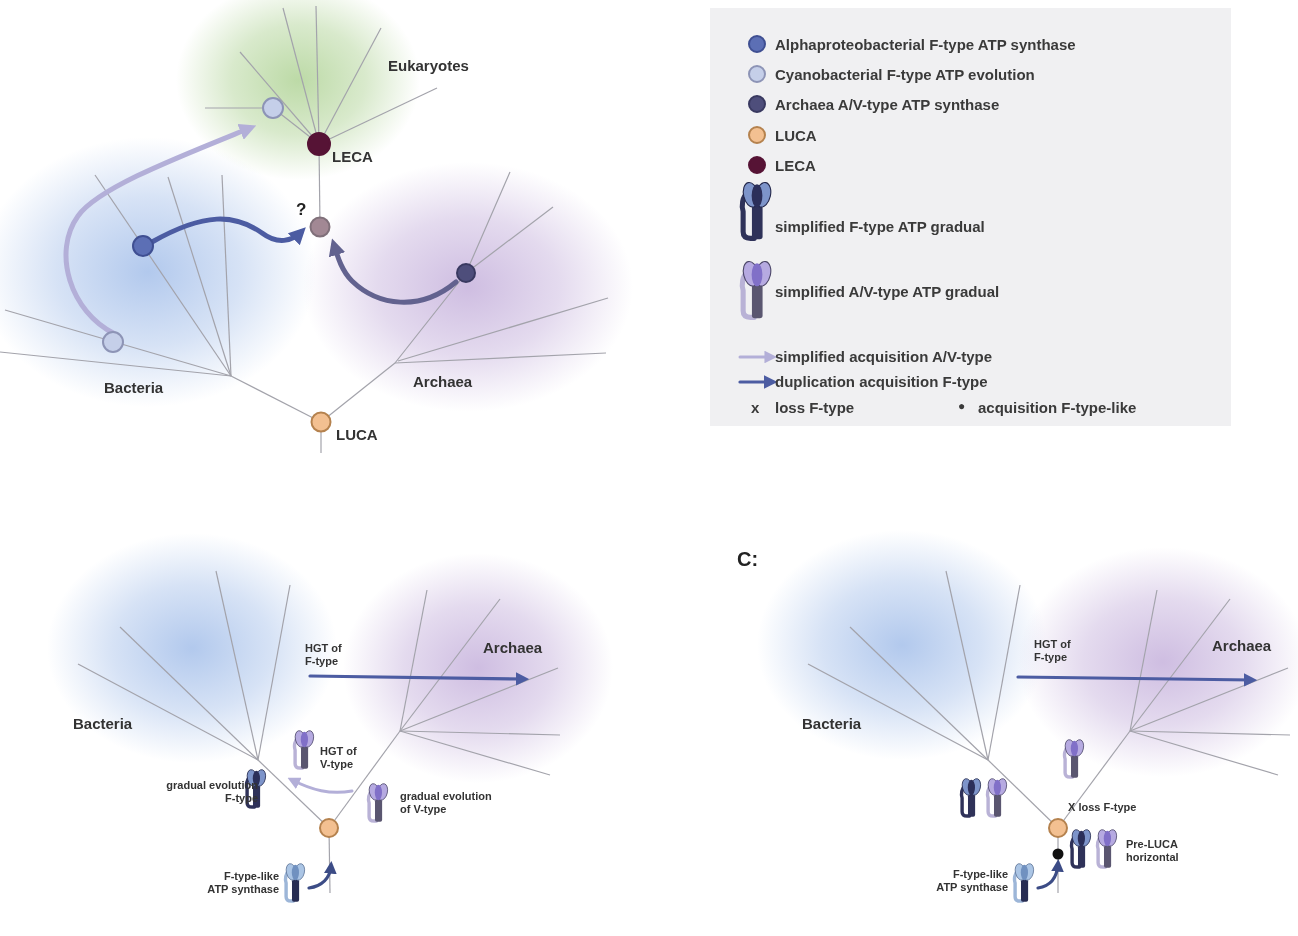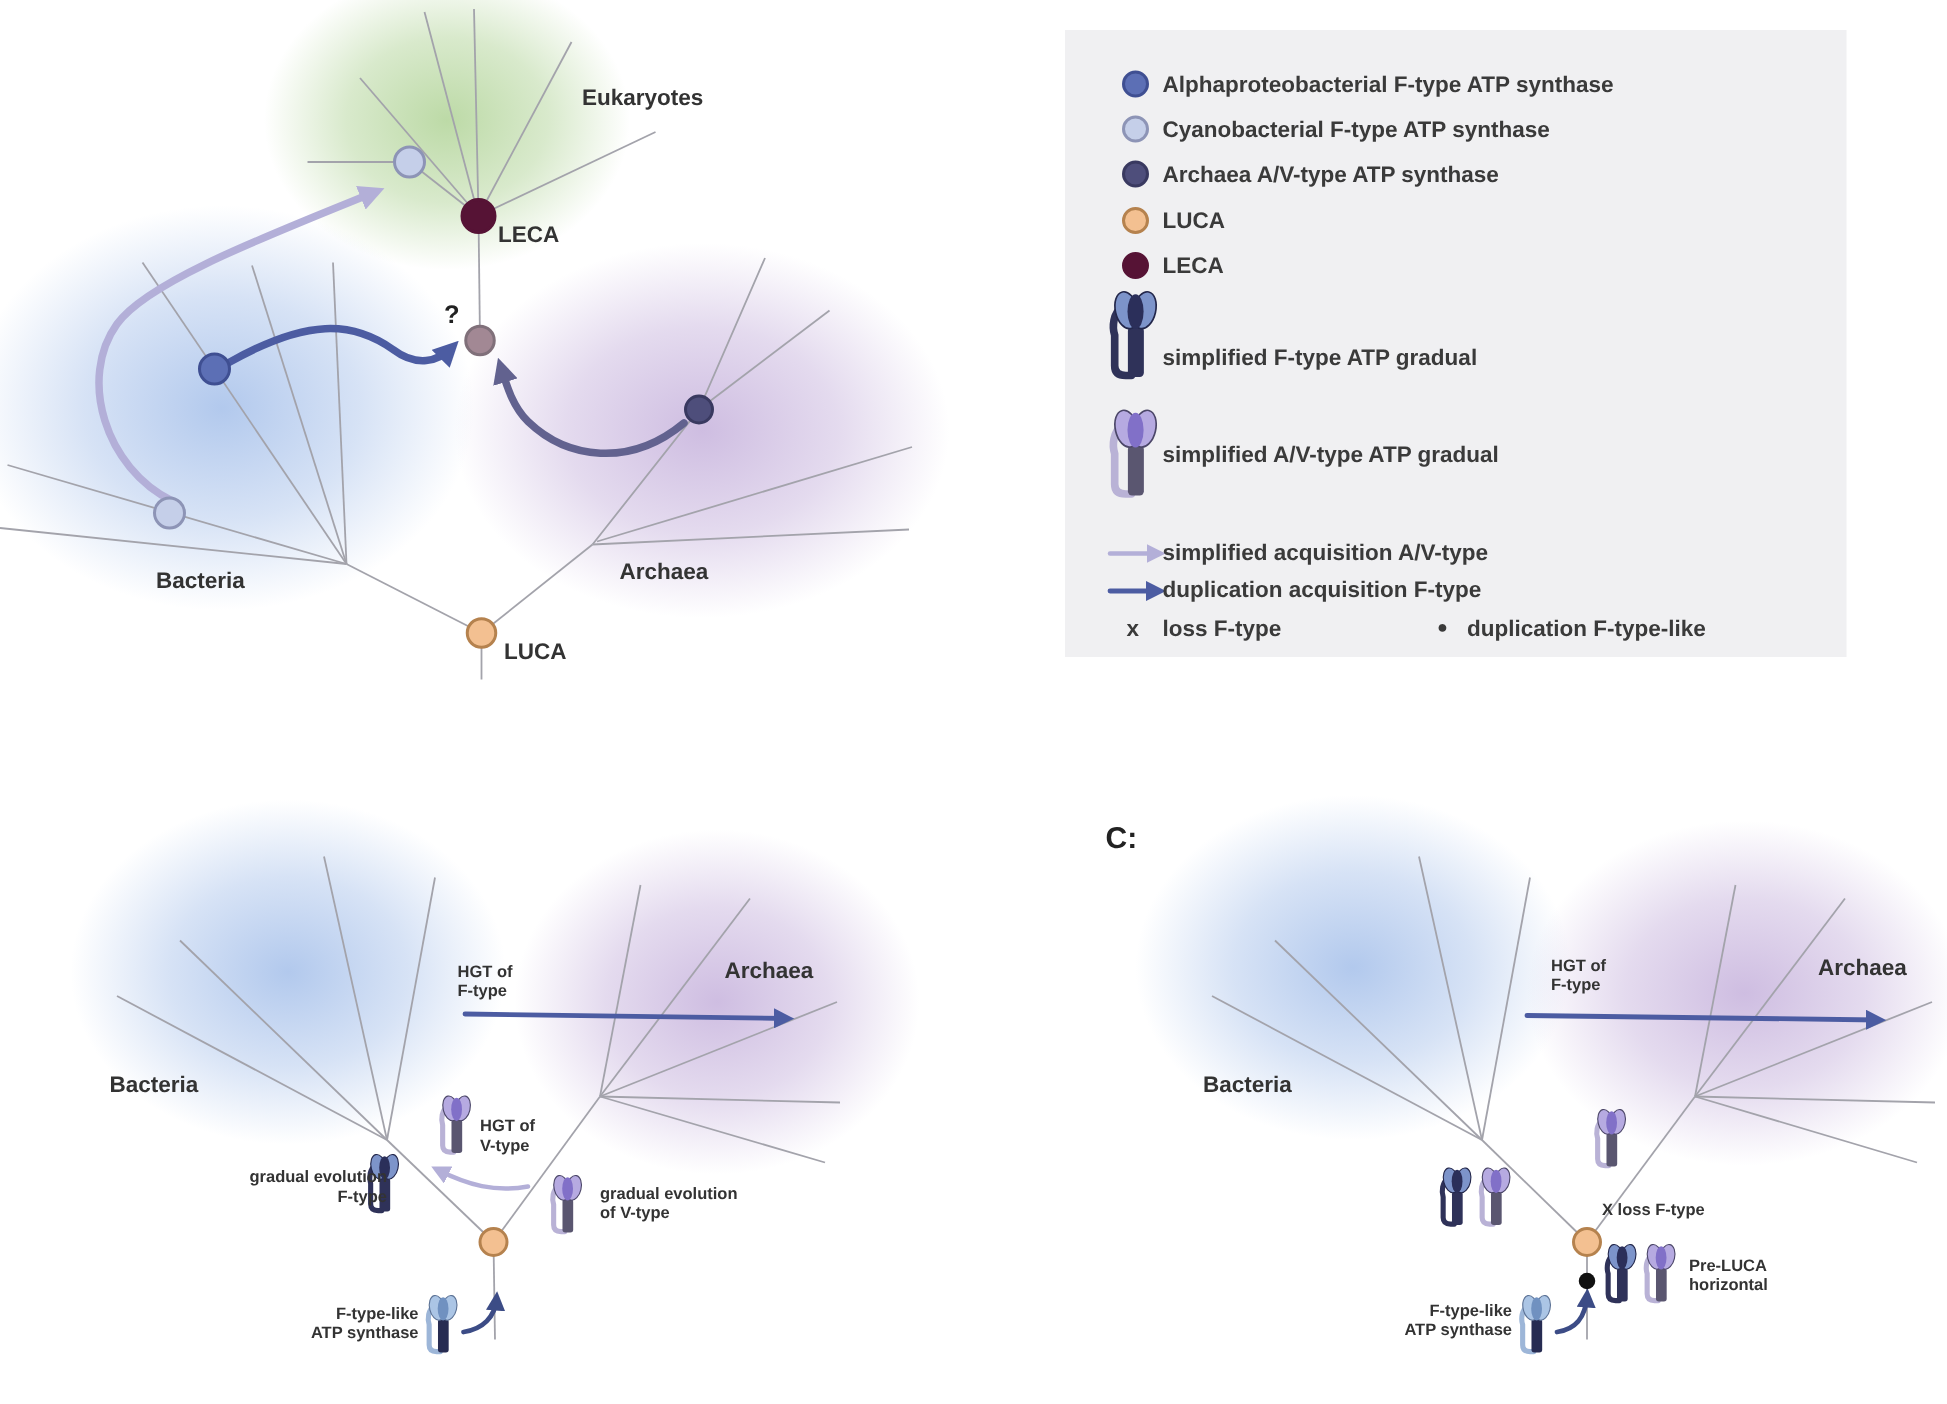--- a/index.html
+++ b/index.html
@@ -44,21 +44,21 @@
   .icon-fl{--i-petal:var(--c-icon-fl-petal);--i-center:var(--c-icon-fl-center);--i-stalk:var(--c-icon-fl-stalk);--i-hook:var(--c-icon-fl-hook);--i-outline:var(--c-icon-fl-outline)}
   
   .lbl{position:absolute;font-weight:bold;white-space:pre-line;line-height:1.15;}
   .lbl-big{font-size:15px;color:#333;}
   .lbl-sm{font-size:11px;color:#333;}
   .lbl-q{font-size:17px;color:#222;}
   .lbl-panel{font-size:20px;color:#222;}
   .lbl-right{text-align:right;}
   
   .legend{
-    position:absolute;left:710px;top:20px;width:521px;height:418px;
+    position:absolute;left:710px;top:8px;width:521px;height:418px;
     background:var(--c-legend-bg);
   }
   .legend .dot{
     position:absolute;width:18px;height:18px;border-radius:50%;
     border:2.5px solid #000;box-sizing:border-box;
   }
   .lg-label{
     position:absolute;left:65px;font-weight:bold;font-size:15px;color:#3a3a3a;
     white-space:nowrap;
   }
@@ -258,21 +258,21 @@
   <div class="lbl lbl-sm" style="left:1126px;top:838px">Pre-LUCA
 horizontal</div>
   <div class="lbl lbl-sm lbl-right" style="left:900px;top:868px;width:108px">F-type-like
 ATP synthase</div>
 
   <div class="legend">
     <span class="dot" style="left:38px;top:27px;background:var(--c-node-alpha);border-color:var(--c-node-alpha-border)"></span>
     <span class="lg-label" style="top:28px">Alphaproteobacterial F-type ATP synthase</span>
 
     <span class="dot" style="left:38px;top:57px;background:var(--c-node-cyano);border-color:var(--c-node-cyano-border)"></span>
-    <span class="lg-label" style="top:58px">Cyanobacterial F-type ATP synthase</span>
+    <span class="lg-label" style="top:58px">Cyanobacterial F-type ATP evolution</span>
 
     <span class="dot" style="left:38px;top:87px;background:var(--c-node-asgard);border-color:var(--c-node-asgard-border)"></span>
     <span class="lg-label" style="top:88px">Archaea A/V-type ATP synthase</span>
 
     <span class="dot" style="left:38px;top:118px;background:var(--c-node-luca);border-color:var(--c-node-luca-border)"></span>
     <span class="lg-label" style="top:119px">LUCA</span>
 
     <span class="dot" style="left:38px;top:148px;background:var(--c-node-leca);border-color:var(--c-node-leca)"></span>
     <span class="lg-label" style="top:149px">LECA</span>
 
@@ -292,16 +292,16 @@
     <span class="lg-label" style="top:340px">simplified acquisition A/V-type</span>
 
     <svg class="lg-arrow" style="top:367px" width="48" height="14" viewBox="0 0 48 14">
       <path d="M4 7 L36 7" class="ar ar-hgt-f" marker-end="url(#ah-hgtf)"></path>
     </svg>
     <span class="lg-label" style="top:365px">duplication acquisition F-type</span>
 
     <span class="lg-sym" style="left:41px;top:391px">x</span>
     <span class="lg-label" style="top:391px">loss F-type</span>
     <span class="lg-sym" style="left:248px;top:391px;font-size:12px">●</span>
-    <span class="lg-label" style="left:268px;top:391px">duplication F-type-like</span>
+    <span class="lg-label" style="left:268px;top:391px">acquisition F-type-like</span>
   </div>
 
 </div>
 
 </body></html>

